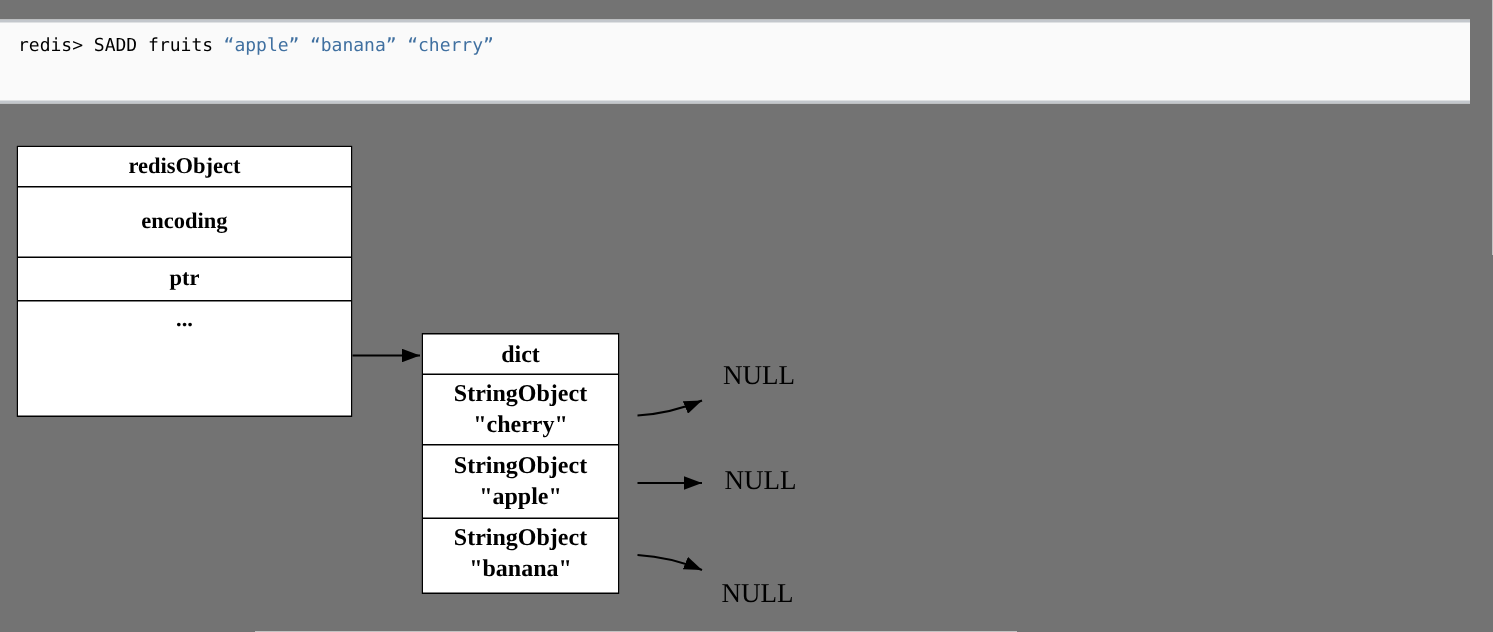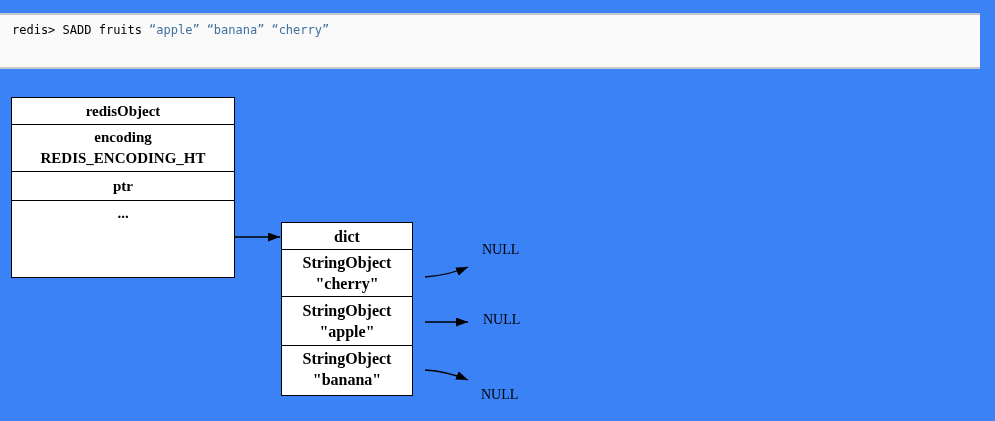--- a/index.html
+++ b/index.html
@@ -1,21 +1,21 @@
 <!DOCTYPE html>
 <html style="--string-color: #4070a0; --number-color: #40a070;"><head>
 <meta charset="utf-8">
 <style>
   * { margin: 0; padding: 0; box-sizing: border-box; }
   html, body { background: #ffffff; }
   .screen {
     position: relative;
     width: 995px;
     height: 421px;
-    background: #3b82f6;
+    background: #737373;
     overflow: hidden;
     font-family: "Liberation Serif", "DejaVu Serif", serif;
     color: #000;
   }
 
   
   .code-block {
     position: absolute;
     left: 0; top: 13px;
     width: 980px;
@@ -56,21 +56,21 @@
   .arrows {
     position: absolute;
     left: 0; top: 0;
     width: 995px; height: 421px;
     pointer-events: none;
   }
 
   
   .null-label {
     position: absolute;
-    font-size: 14px;
+    font-size: 18px;
     line-height: 18px;
     color: #000;
   }
   .null-1 { left: 482px; top: 241px; }
   .null-2 { left: 483px; top: 311px; }
   .null-3 { left: 481px; top: 386px; }
 </style>
 </head>
 <body>
 
@@ -79,21 +79,20 @@
   <div class="code-block">
     <div class="code-line"><span>redis&gt; SADD fruits</span><span class="tok-str">“apple”</span><span class="tok-str">“banana”</span><span class="tok-str">“cherry”</span></div>
   </div>
 
   <div class="dtable redis-object-table" style="left:11px; top:97px; width:224px; height:181px;">
     <div class="trow" style="height:27px">
       <span class="cell-line">redisObject</span>
     </div>
     <div class="trow" style="height:47px">
       <span class="cell-line">encoding</span>
-      <span class="cell-line">REDIS_ENCODING_HT</span>
     </div>
     <div class="trow" style="height:29px">
       <span class="cell-line">ptr</span>
     </div>
     <div class="trow" style="height:25px">
       <span class="cell-line">...</span>
     </div>
   </div>
 
   <div class="dtable dict-table" style="left:281px; top:222px; width:132px; height:174px;">

